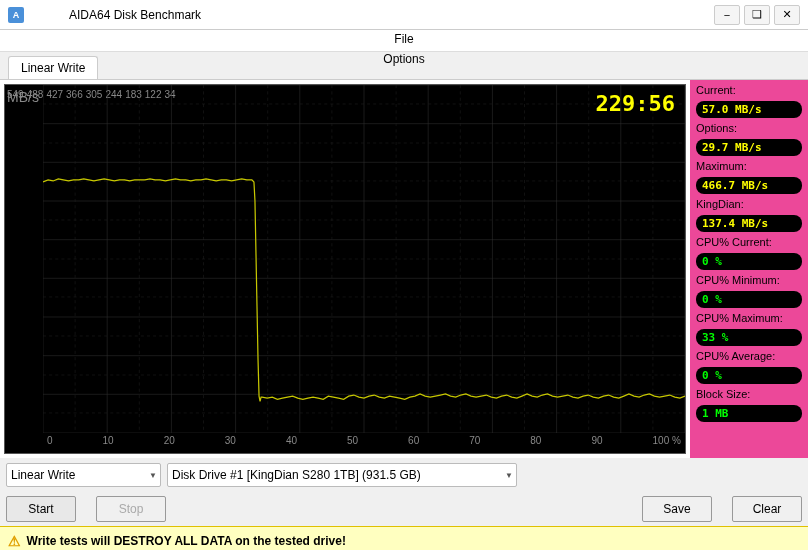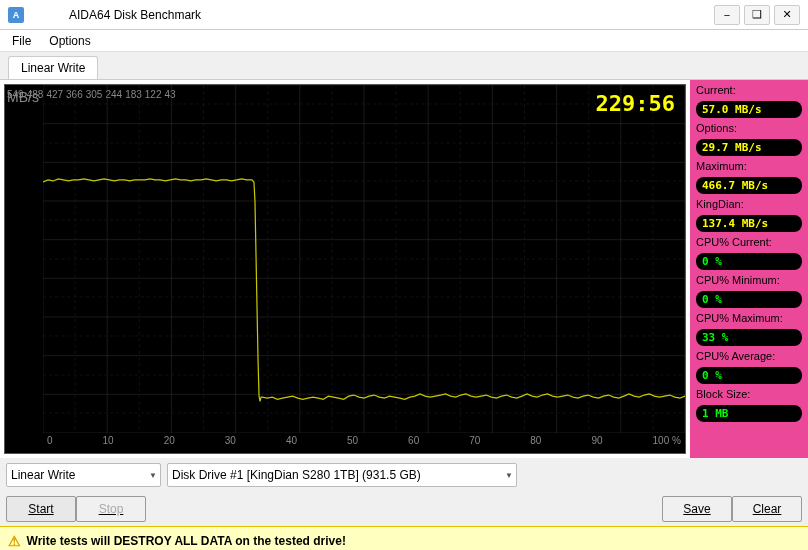--- a/index.html
+++ b/index.html
@@ -7,21 +7,21 @@
 
     
     .title-bar { height: 30px; background: #fff; border-bottom: 1px solid #ccc; display: flex; align-items: center; justify-content: space-between; padding: 0 8px; }
     .title-bar-left { display: flex; align-items: center; gap: 6px; }
     .title-bar-icon { width: 16px; height: 16px; background: #4a90d9; border-radius: 2px; display: flex; align-items: center; justify-content: center; color: white; font-size: 9px; font-weight: bold; }
     .title-bar-text { font-size: 12px; color: #000; margin-left: 39px; }
     .title-bar-controls { display: flex; gap: 4px; }
     .title-btn { width: 26px; height: 20px; border: 1px solid #ccc; background: #f5f5f5; cursor: pointer; display: flex; align-items: center; justify-content: center; font-size: 11px; border-radius: 2px; }
 
     
-    .menu-bar { height: 22px; background: #fff; border-bottom: 1px solid #ddd; display: flex; align-items: center; padding: 0 4px; gap: 2px; }
+    .menu-bar { height: 22px; background: #fff; border-bottom: 1px solid #ddd; display: flex; align-items: center; padding: 0 4px; gap: 2px; flex-direction: column; }
     .menu-item { padding: 2px 8px; font-size: 12px; cursor: pointer; border-radius: 2px; }
 
     
     .tab-area { background: #f0f0f0; padding: 4px 0 0 8px; border-bottom: 1px solid #ccc; }
     .tab { display: inline-block; padding: 4px 12px; background: #fff; border: 1px solid #ccc; border-bottom: none; border-radius: 3px 3px 0 0; font-size: 12px; cursor: pointer; }
 
     
     .main-content { display: flex; height: 378px; background: #fff; }
 
     
@@ -36,21 +36,21 @@
 
     
     .stats-panel { width: 118px; padding: 4px 6px; background: #ec4899; display: flex; flex-direction: column; gap: 4px; }
     .stat-label { font-size: 11px; color: #000; margin-bottom: 1px; }
     .stat-value { background: #000; color: #ffff00; font-size: 11px; font-weight: bold; padding: 2px 6px; font-family: monospace; border-radius: 8px; }
     .stat-value.green { color: #00ff00; }
     .control-row { display: flex; align-items: center; padding: 4px 6px; gap: 6px; height: 34px; }
     .dropdown { height: 24px; border: 1px solid #bbb; background: white; font-size: 12px; padding: 0 4px; border-radius: 2px; cursor: pointer; appearance: none; -webkit-appearance: none; padding-right: 20px; position: relative; }
     .dropdown-wrap { position: relative; display: inline-block; }
     .dropdown-wrap::after { content: '▼'; position: absolute; right: 4px; top: 50%; transform: translateY(-50%); font-size: 8px; pointer-events: none; color: #555; }
-    .btn-row { display: flex; align-items: center; padding: 4px 6px; gap: 0; height: 34px; text-decoration: underline; }
+    .btn-row { display: flex; align-items: center; padding: 4px 6px; gap: 20px; height: 34px; }
     .btn { height: 26px; min-width: 70px; border: 1px solid #999; background: #f0f0f0; font-size: 12px; cursor: pointer; border-radius: 2px; padding: 0 16px; }
     .btn:disabled { color: #aaa; cursor: default; }
     .btn-primary { background: #e8e8e8; }
     .spacer { flex: 1; }
     .warning-bar { background: #ffffc0; border-top: 1px solid #e0c000; padding: 4px 8px; display: flex; align-items: center; gap: 6px; font-size: 12px; font-weight: bold; height: 28px; }
     .warn-icon { color: #e0a000; font-size: 14px; }
 
     
     svg.chart-svg { width: 100%; height: 100%; }
   </style>
@@ -86,21 +86,21 @@
 
     <div class="chart-yaxis">
       <span class="chart-yaxis-label">549</span>
       <span class="chart-yaxis-label">488</span>
       <span class="chart-yaxis-label">427</span>
       <span class="chart-yaxis-label">366</span>
       <span class="chart-yaxis-label">305</span>
       <span class="chart-yaxis-label">244</span>
       <span class="chart-yaxis-label">183</span>
       <span class="chart-yaxis-label">122</span>
-      <span class="chart-yaxis-label">43</span>
+      <span class="chart-yaxis-label">34</span>
     </div>
 
     <div class="chart-inner">
       
       <div class="chart-title-time">229:56</div>
       <svg class="chart-svg" viewBox="0 0 630 330" preserveAspectRatio="none">
 
         <line x1="0" y1="0" x2="630" y2="0" stroke="#333" stroke-width="0.5"></line>
         <line x1="0" y1="36.7" x2="630" y2="36.7" stroke="#333" stroke-width="0.5"></line>
         <line x1="0" y1="73.3" x2="630" y2="73.3" stroke="#333" stroke-width="0.5"></line>

